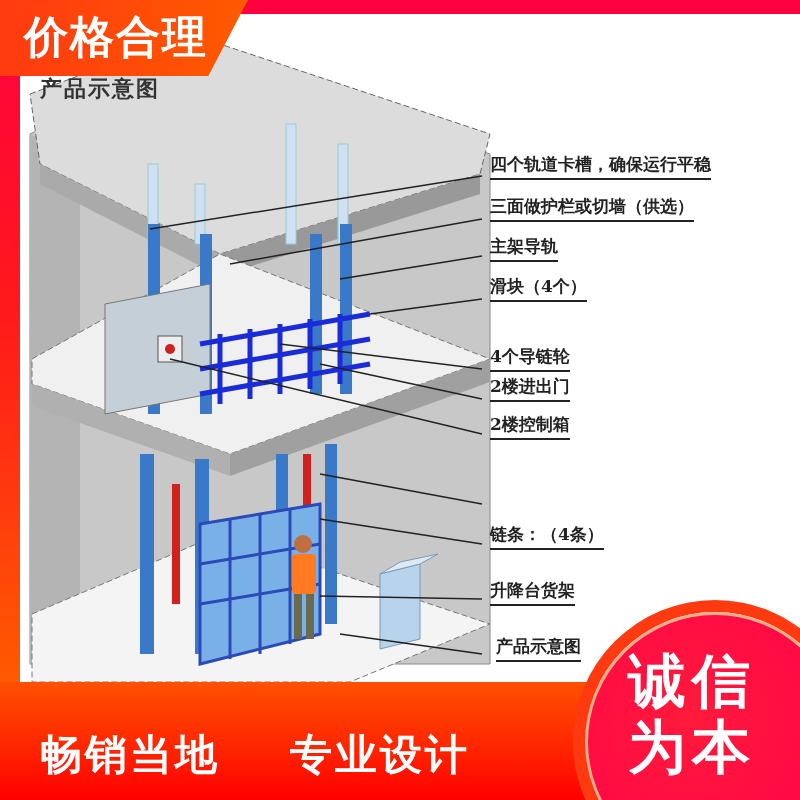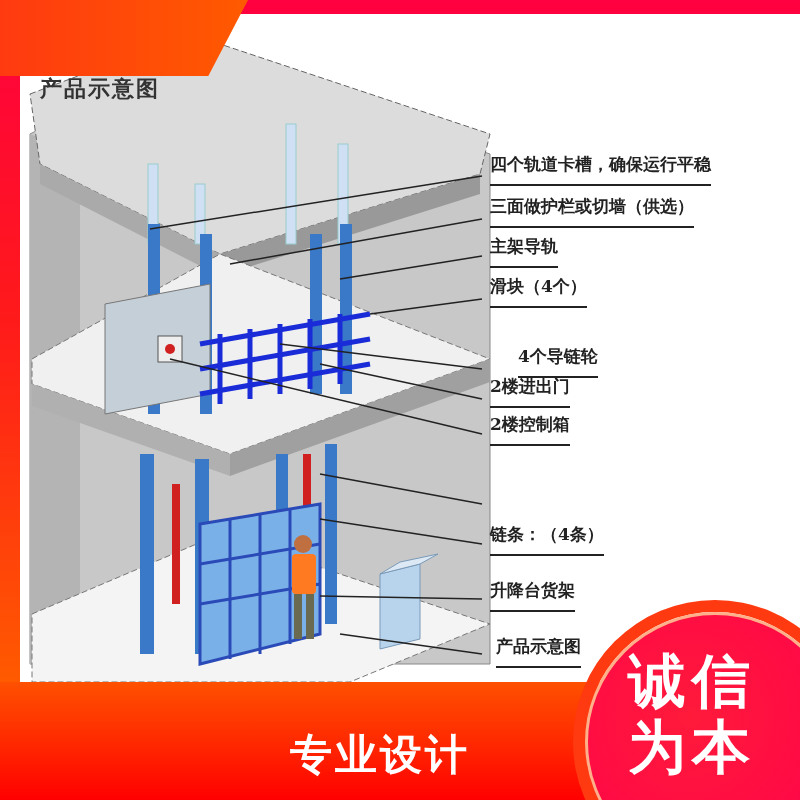--- a/index.html
+++ b/index.html
@@ -18,21 +18,21 @@
     }
     .diagram-svg { position: absolute; left: 0; top: 0; }
     .subtitle {
       position: absolute; left: 20px; top: 60px;
       font-family: "DejaVu Sans", sans-serif; font-size: 22px; font-weight: bold;
       color: #333; letter-spacing: 2px;
     }
     .callout {
       position: absolute; font-family: "DejaVu Serif", serif; font-weight: bold;
       font-size: 17px; color: #222; white-space: nowrap;
-      border-bottom: 2px solid #222; padding-bottom: 10px; line-height: 20px;
+      border-bottom: 2px solid #222; padding-bottom: 4px; line-height: 20px;
     }
     .corner-tag {
       position: absolute; left: 0; top: 0; height: 76px; width: 248px;
       background: linear-gradient(90deg, #ff3a10 0%, #ff5a00 100%);
       clip-path: polygon(0 0, 100% 0, 84% 100%, 0 100%);
       border-radius: 0 0 10px 0;
     }
     .corner-tag-text {
       position: absolute; left: 24px; top: 10px;
       font-family: "DejaVu Sans", sans-serif; font-weight: bold; font-size: 44px;
@@ -144,31 +144,33 @@
         <line x1="320" y1="620" x2="462" y2="640"></line>
       </g>
     </svg>
 
     <div class="subtitle">产品示意图</div>
 
     <div class="callout" style="left:470px; top:140px;">四个轨道卡槽，确保运行平稳</div>
     <div class="callout" style="left:470px; top:182px;">三面做护栏或切墙（供选）</div>
     <div class="callout" style="left:470px; top:222px;">主架导轨</div>
     <div class="callout" style="left:470px; top:262px;">滑块（4个）</div>
-    <div class="callout" style="left:470px; top:332px;margin-left:28px;">4个导链轮</div>
+    <div class="callout" style="left:470px; top:332px;">4个导链轮</div>
     <div class="callout" style="left:470px; top:362px;">2楼进出门</div>
     <div class="callout" style="left:470px; top:400px;">2楼控制箱</div>
     <div class="callout" style="left:470px; top:510px;">链条：（4条）</div>
     <div class="callout" style="left:470px; top:566px;">升降台货架</div>
     <div class="callout" style="left:476px; top:622px;">产品示意图</div>
   </div>
 
   <div class="corner-tag"></div>
+  <div class="corner-tag-text">价格合理</div>
 
   <div class="bottom-band"></div>
+  <div class="slogan" style="left:40px;">畅销当地</div>
   <div class="slogan" style="left:290px;">专业设计</div>
 
   <div class="badge"></div>
   <div class="badge-text">
     <div>诚信</div>
     <div>为本</div>
   </div>
 </div>
 
 </body></html>

